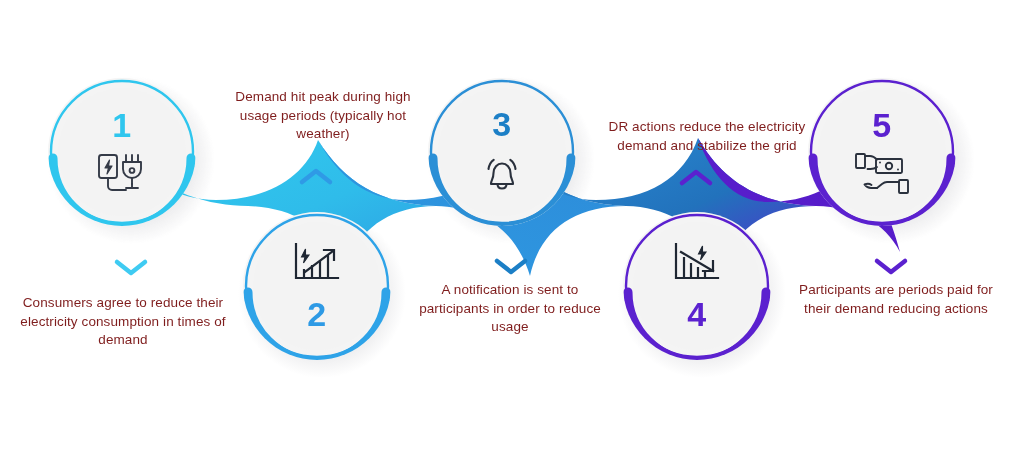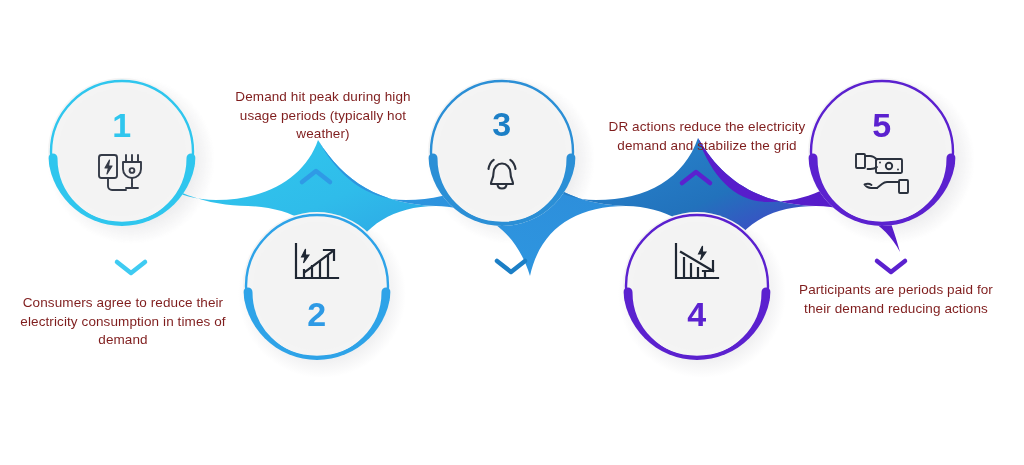--- a/index.html
+++ b/index.html
@@ -265,16 +265,17 @@
   <svg class="chev v4" width="38" height="24" viewBox="0 0 38 24">
     <path d="M5 17 L19 6 L33 17" fill="none" stroke="#5B21CF" stroke-width="4.5" stroke-linecap="round" stroke-linejoin="round"></path>
   </svg>
 
   <svg class="chev v5" width="38" height="24" viewBox="0 0 38 24">
     <path d="M5 7 L19 18 L33 7" fill="none" stroke="#5B21CF" stroke-width="4.5" stroke-linecap="round" stroke-linejoin="round"></path>
   </svg>
 
   <div class="caption c1">Consumers agree to reduce their electricity consumption in times of demand</div>
   <div class="caption c2">Demand hit peak during high usage periods (typically hot weather)</div>
+  <div class="caption c3">A notification is sent to participants in order to reduce usage</div>
   <div class="caption c4">DR actions reduce the electricity demand and stabilize the grid</div>
   <div class="caption c5">Participants are periods paid for their demand reducing actions</div>
 
 </div>
 
 </body></html>

